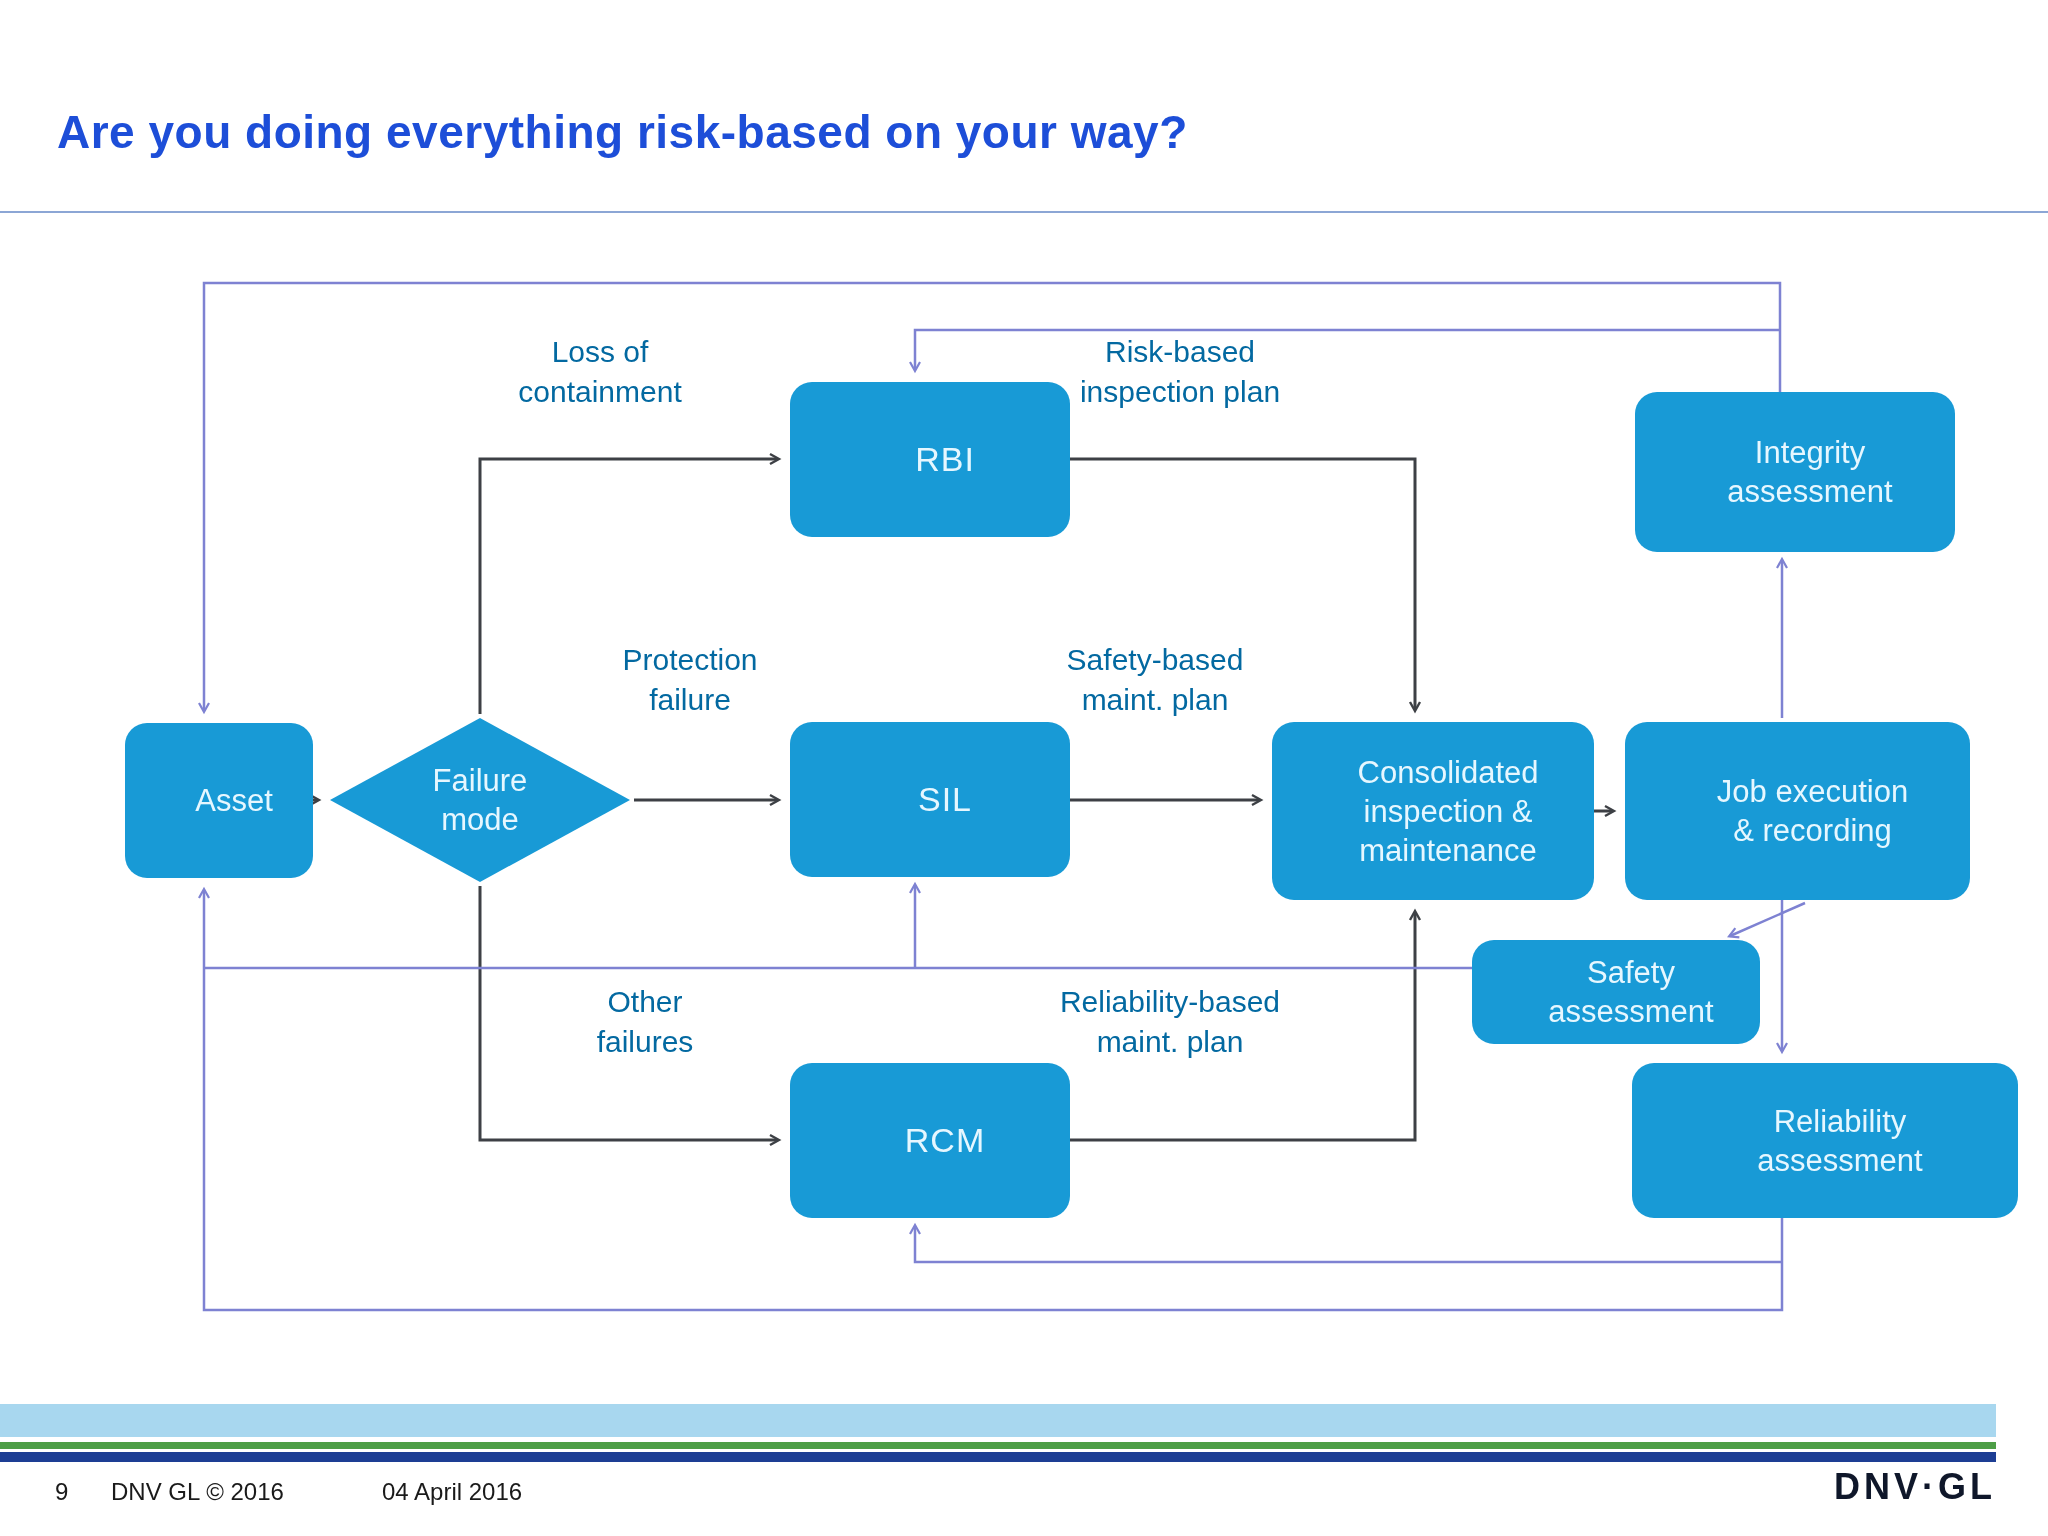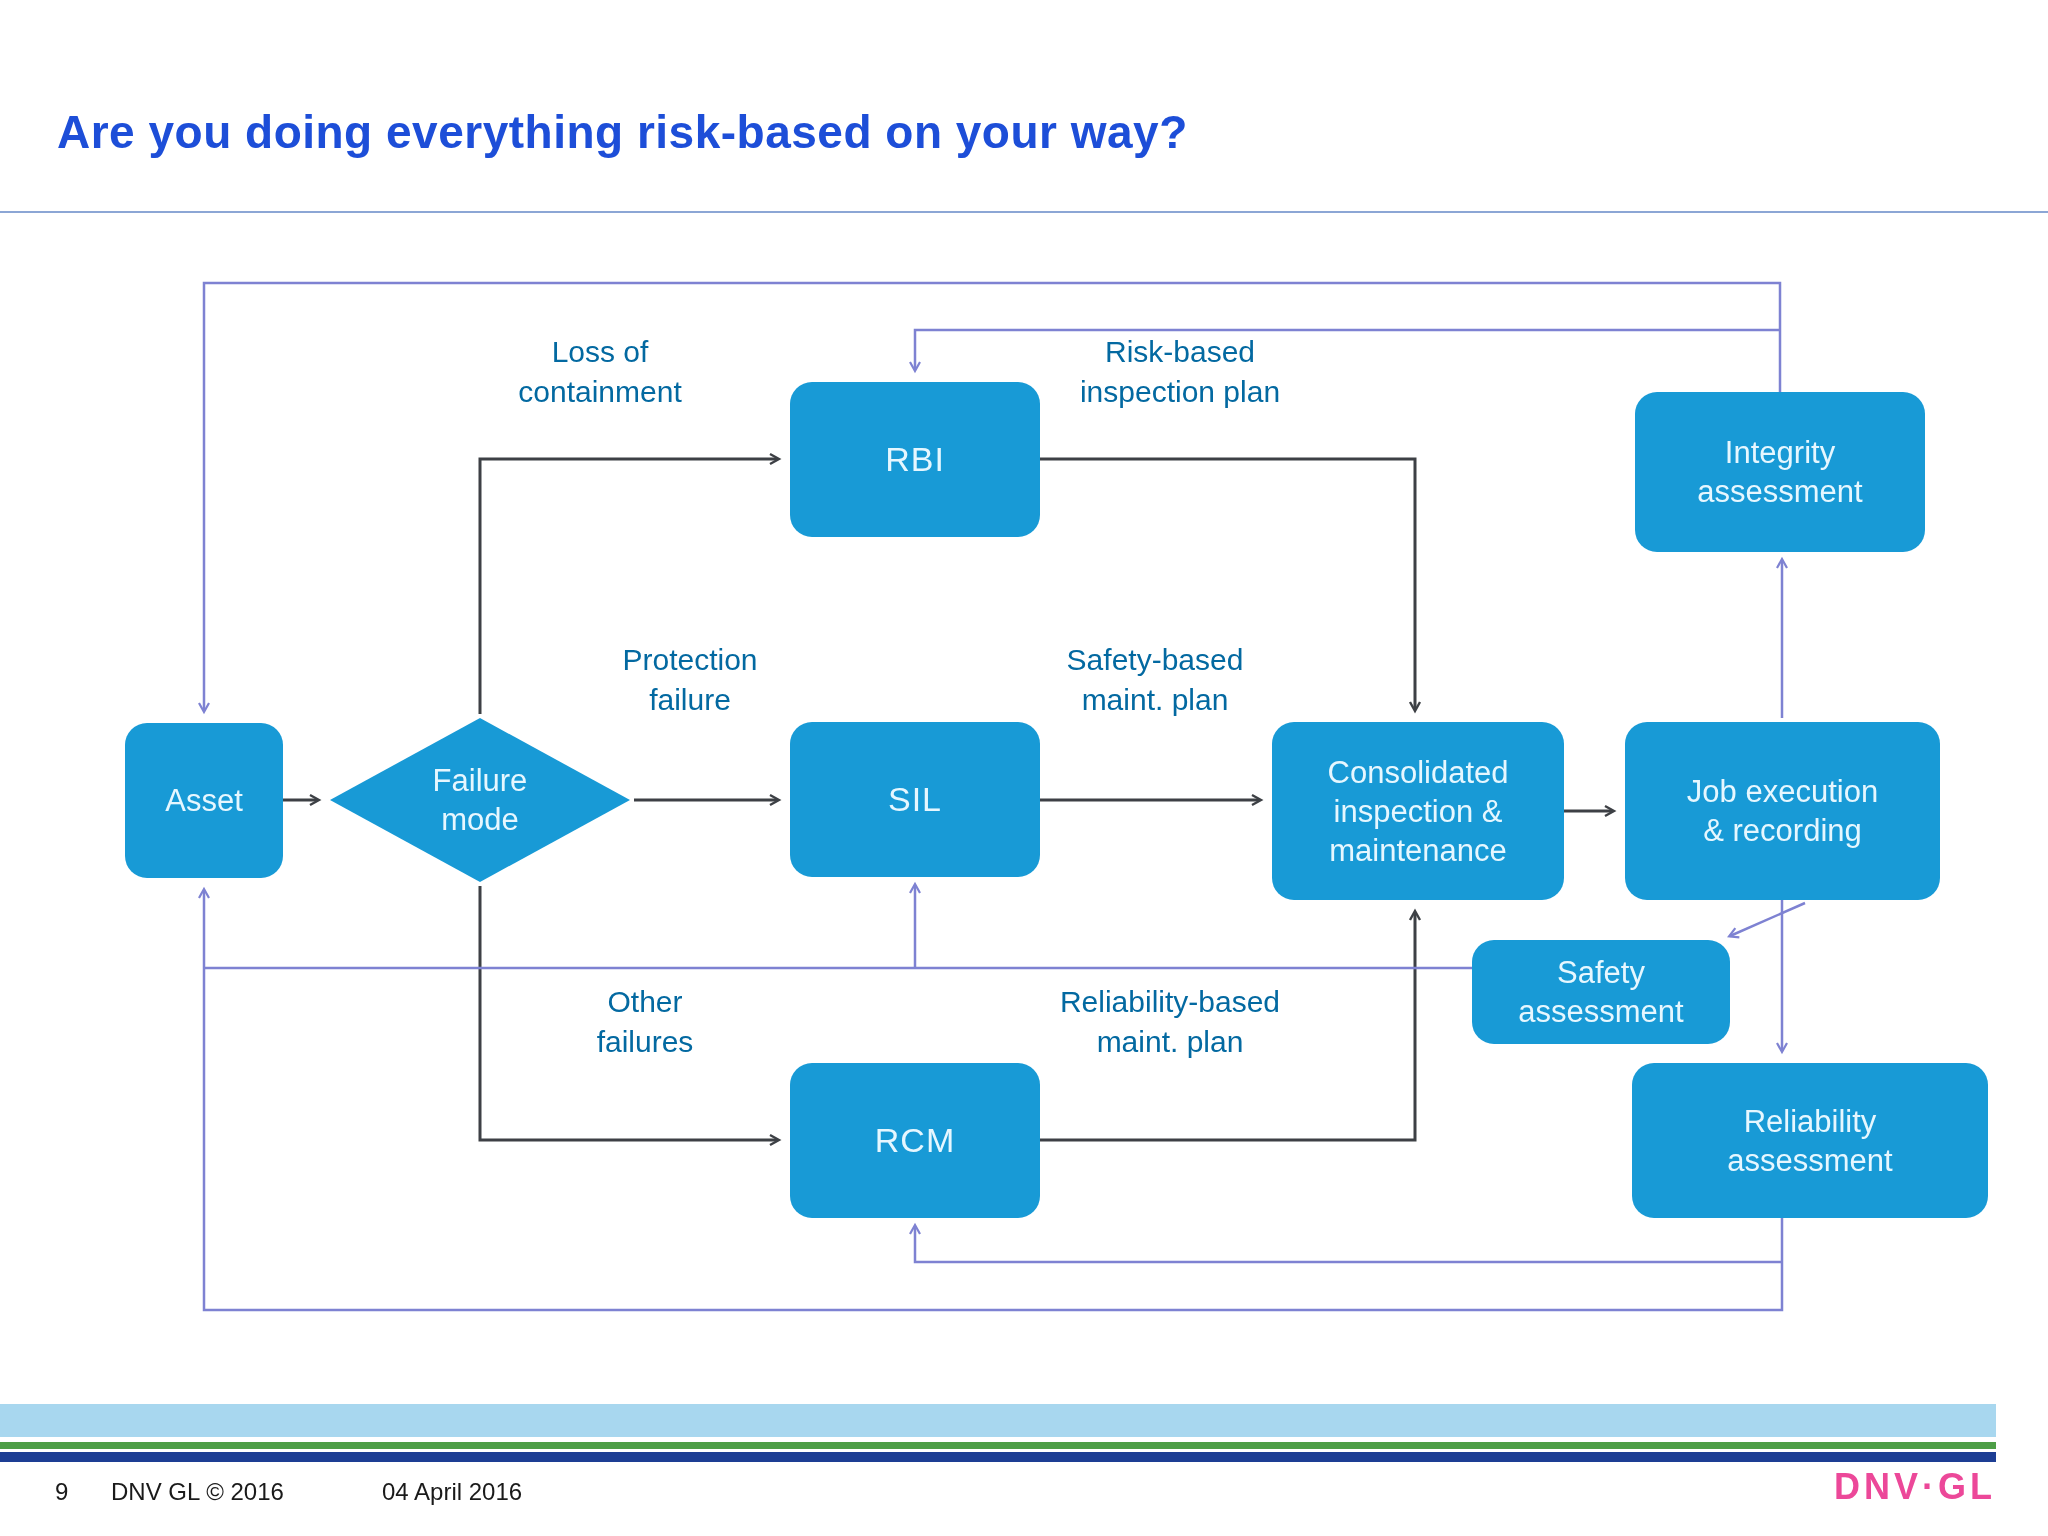--- a/index.html
+++ b/index.html
@@ -9,39 +9,39 @@
   }
   .title{
     position:absolute;left:57px;top:105px;font-size:46px;font-weight:bold;color:#1d4ed8;
     letter-spacing:0.5px;
   }
   .title-rule{position:absolute;left:0;top:211px;width:2048px;height:2px;background:#8CA6D5;}
   svg.connectors{position:absolute;left:0;top:0;z-index:1;}
   .node{
     position:absolute;z-index:2;background:#189AD6;border-radius:22px;color:#E6F7FF;
     display:flex;flex-direction:column;align-items:center;justify-content:center;
-    font-size:31px;line-height:39px;text-align:left;
+    font-size:31px;line-height:39px;text-align:left;padding-left:30px;
   }
   .node.acro{font-size:34px;letter-spacing:1px;}
   .diamond-label{
     position:absolute;z-index:2;left:330px;top:718px;width:300px;height:164px;color:#E6F7FF;
     display:flex;flex-direction:column;align-items:center;justify-content:center;
     font-size:31px;line-height:39px;text-align:center;
   }
   .elabel{
     position:absolute;z-index:2;width:300px;color:#0369a1;font-size:30px;line-height:40px;
     text-align:center;
   }
   .stripe{position:absolute;left:0;width:1996px;}
   .stripe.lightblue{top:1404px;height:33px;background:#A8D7EF;}
   .stripe.green{top:1442px;height:7px;background:#4D9E46;}
   .stripe.darkblue{top:1452px;height:10px;background:#1D3E94;}
   .footer-text{position:absolute;top:1478px;font-size:24px;color:#1A1A1A;}
   .logo{
-    position:absolute;top:1466px;right:52px;font-size:36px;font-weight:bold;color:#ec4899;
+    position:absolute;top:1466px;right:52px;font-size:36px;font-weight:bold;color:#0f172a;
     letter-spacing:4px;
   }
 </style>
 </head>
 <body>
 
 <div class="slide">
 
   <div class="title">Are you doing everything risk-based on your way?</div>
   <div class="title-rule"></div>

